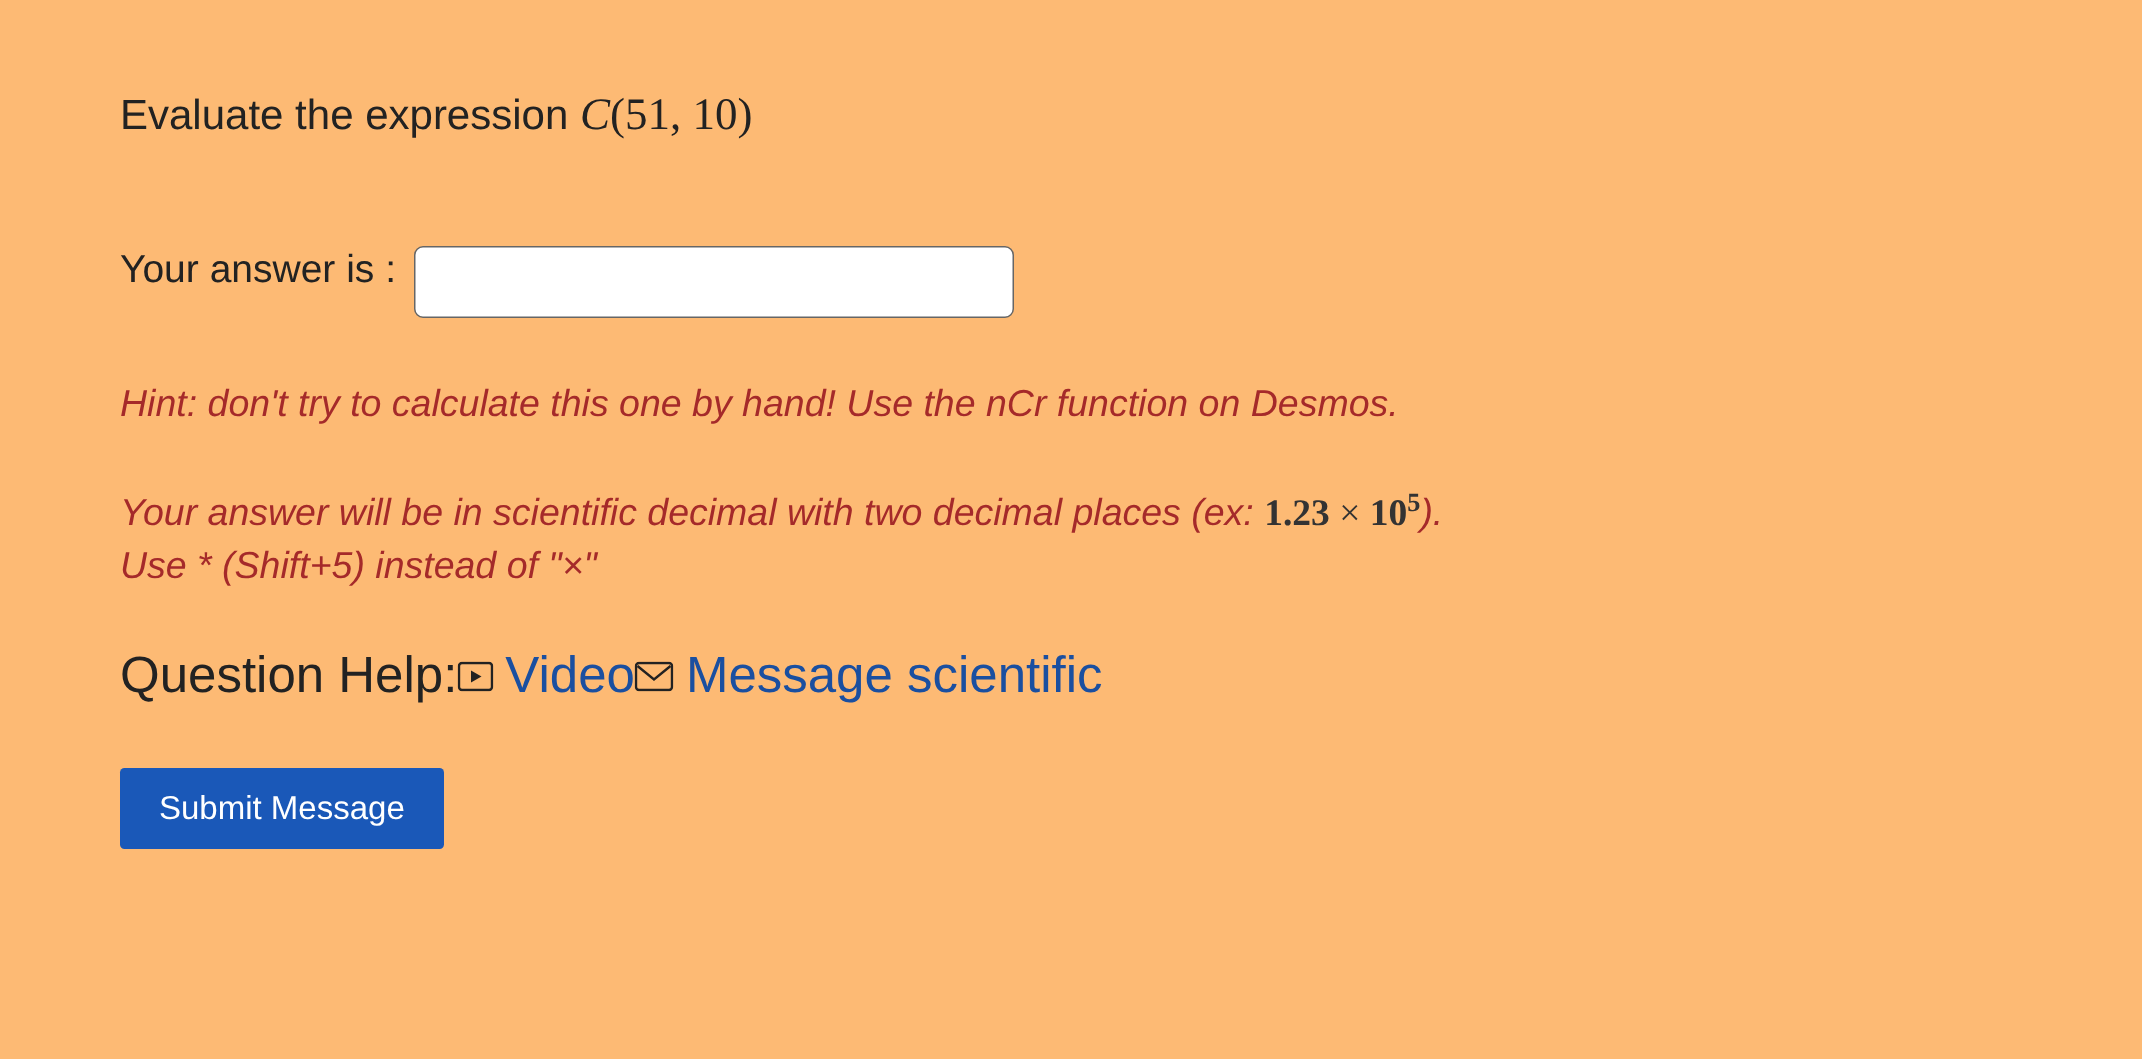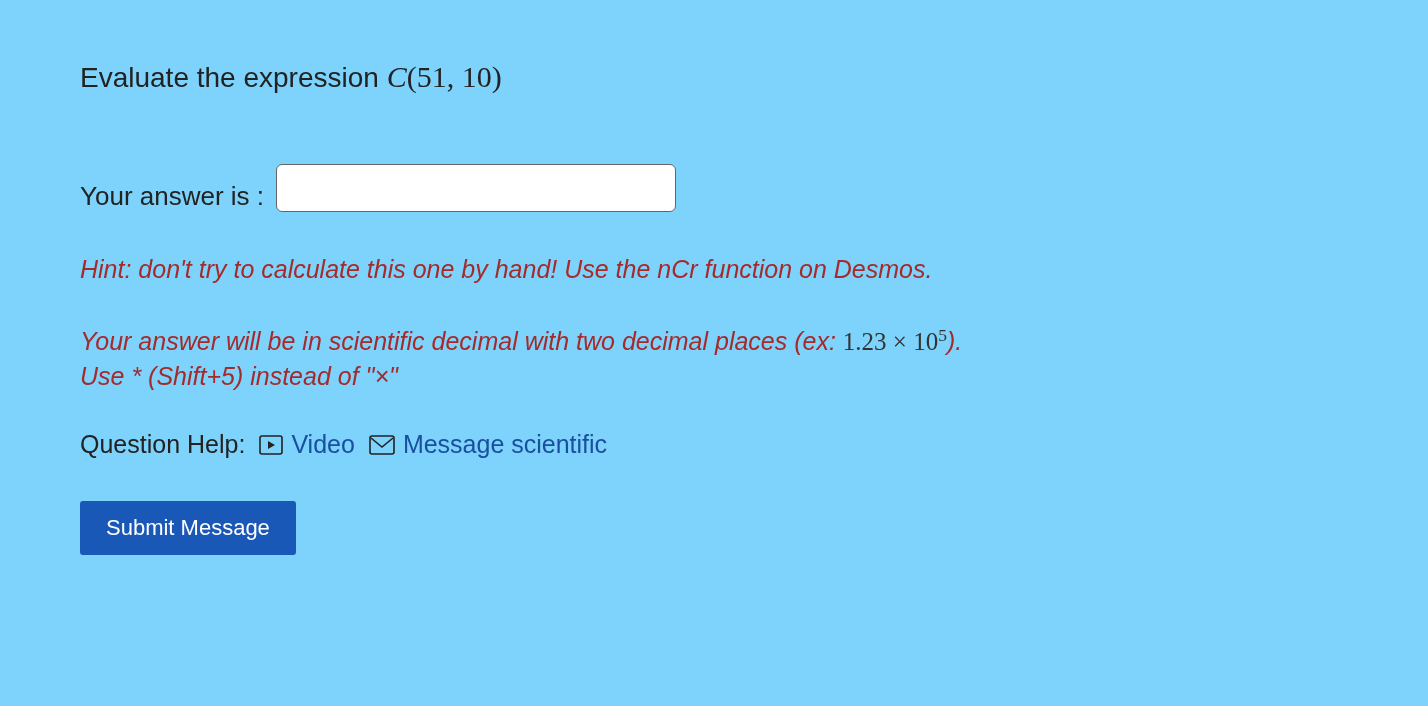--- a/index.html
+++ b/index.html
@@ -7,40 +7,40 @@
     margin: 0;
     padding: 0;
     font-family: Arial, Helvetica, sans-serif;
     background: #f5f7f9;
     width: 1428px;
     height: 706px;
     overflow: hidden;
   }
   .container {
     padding: 60px 80px 40px 80px;
-    background: #7dd3fc;
+    background: #fdba74;
     min-height: 100%;
   }
   .question-prompt {
     font-size: 28px;
     color: #222;
     margin-bottom: 70px;
   }
   .math-c {
     font-family: 'Times New Roman', Times, serif;
     font-style: italic;
     font-size: 30px;
   }
   .math-args {
     font-family: 'Times New Roman', Times, serif;
     font-size: 30px;
   }
   .answer-row {
     display: flex;
-    align-items: flex-end;
+    align-items: flex-start;
     font-size: 26px;
     color: #222;
     margin-bottom: 40px;
   }
   .answer-label { margin-right: 12px; }
   .answer-input {
     width: 400px;
     height: 48px;
     border: 1.5px solid #666;
     border-radius: 6px;
@@ -53,33 +53,34 @@
     font-style: italic;
     color: #a52a2a;
     font-size: 25px;
     margin-bottom: 36px;
     line-height: 1.4;
   }
   .hint .math-inline {
     font-family: 'Times New Roman', Times, serif;
     font-style: normal;
     color: #333;
+    font-weight: bold;
   }
   .hint .math-inline sup { font-size: 0.7em; }
   .hint .times-sym {
     font-family: 'Times New Roman', Times, serif;
     font-style: normal;
     color: #333;
   }
   .help-row {
-    font-size: 25px;
+    font-size: 34px;
     color: #222;
     display: flex;
     align-items: center;
-    gap: 14px;
+    gap: 0;
     margin-bottom: 42px;
   }
   .help-label { color: #222; }
   .help-link {
     color: #1a4fa0;
     text-decoration: none;
     display: inline-flex;
     align-items: center;
     gap: 8px;
     cursor: pointer;

